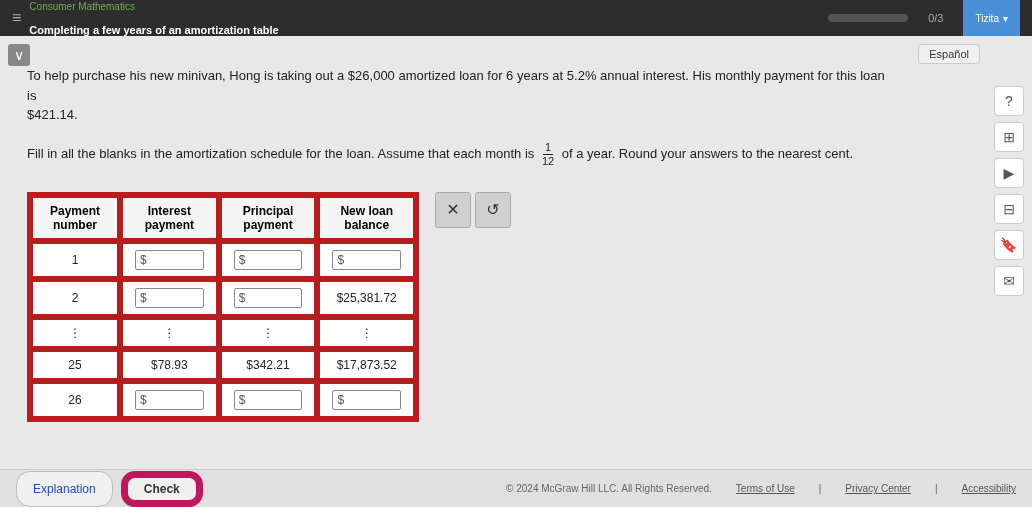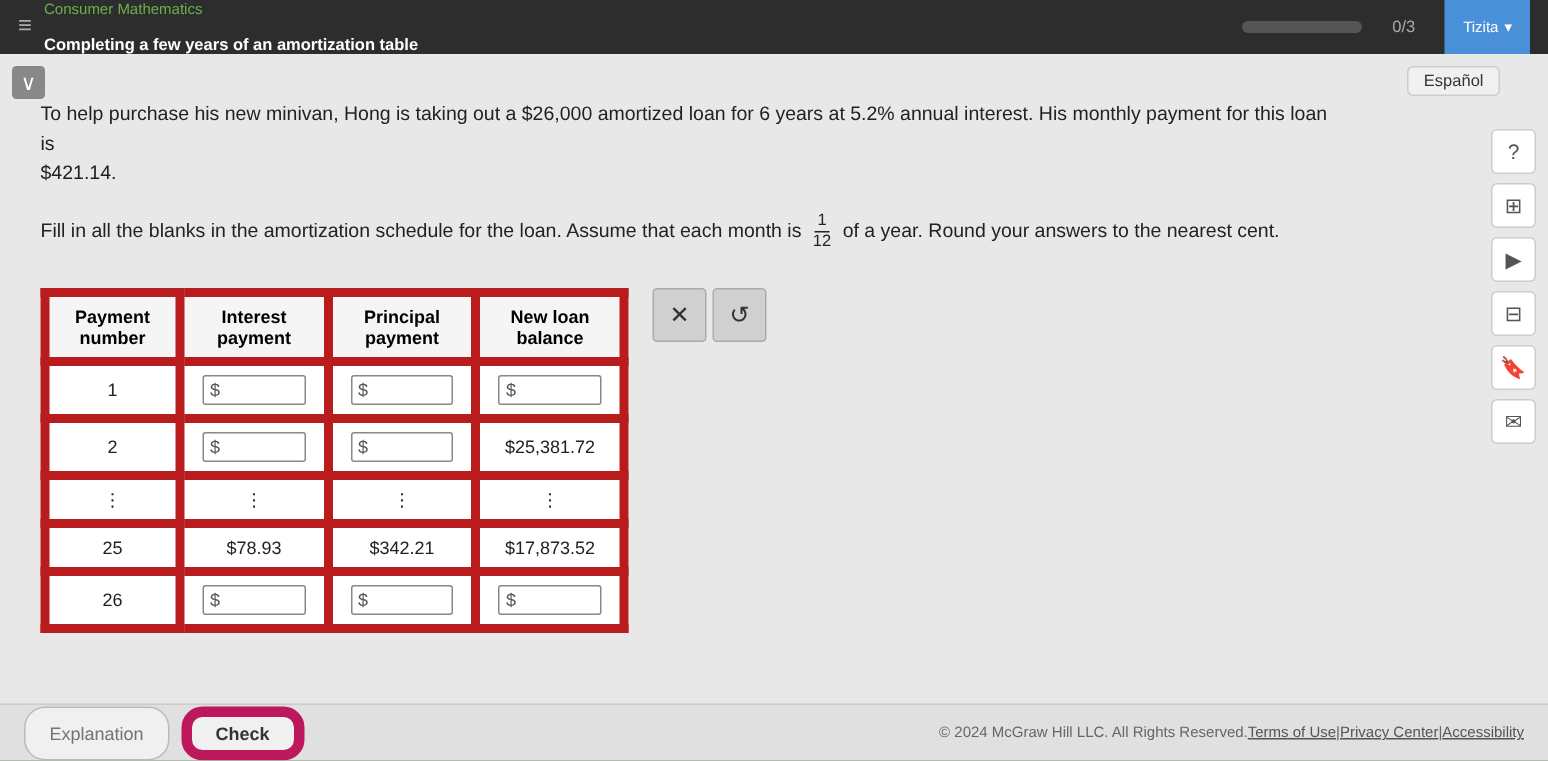--- a/index.html
+++ b/index.html
@@ -85,21 +85,21 @@
       margin: 0;
       height: calc(507px - 36px);
       position: relative;
       overflow: hidden;
     }
 
     
     .espanol-button {
       position: absolute;
       top: 8px;
-      right: 32px;
+      right: 52px;
       background: #f0f0f0;
       border: 1px solid #ccc;
       border-radius: 4px;
       padding: 3px 10px;
       font-size: 11px;
       cursor: pointer;
       color: #333;
     }
 
     
@@ -284,38 +284,38 @@
       display: flex;
       gap: 8px;
     }
     .btn-explanation {
       background: #f0f0f0;
       border: 1px solid #bbb;
       border-radius: 14px;
       padding: 4px 16px;
       font-size: 12px;
       cursor: pointer;
-      color: #737373;
+      color: #1d4ed8;
       text-align: center;
     }
     .btn-check {
       background: #f0f0f0;
       border: 7px solid #be185d;
       border-radius: 14px;
       padding: 4px 16px;
       font-size: 12px;
       cursor: pointer;
       color: #333;
       font-weight: bold;
     }
     .bottom-right {
       font-size: 10px;
       color: #666;
       display: flex;
-      gap: 0;
+      gap: 24px;
     }
     .bottom-right a {
       color: #555;
       text-decoration: underline;
     }
 
     .static-value {
       font-size: 12px;
       color: #222;
     }

